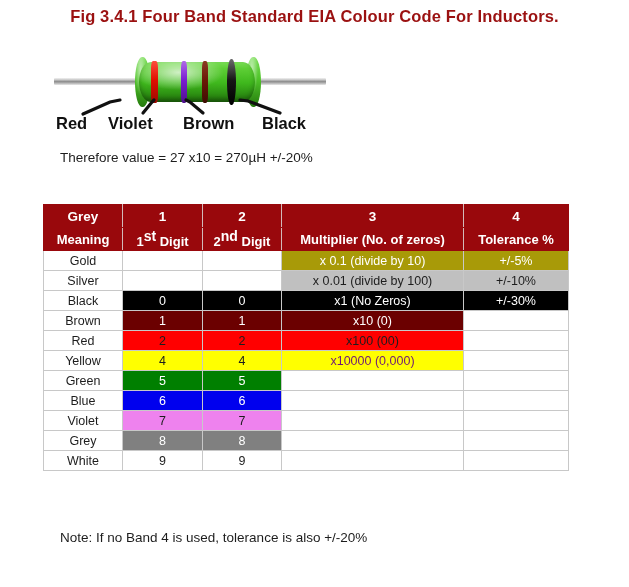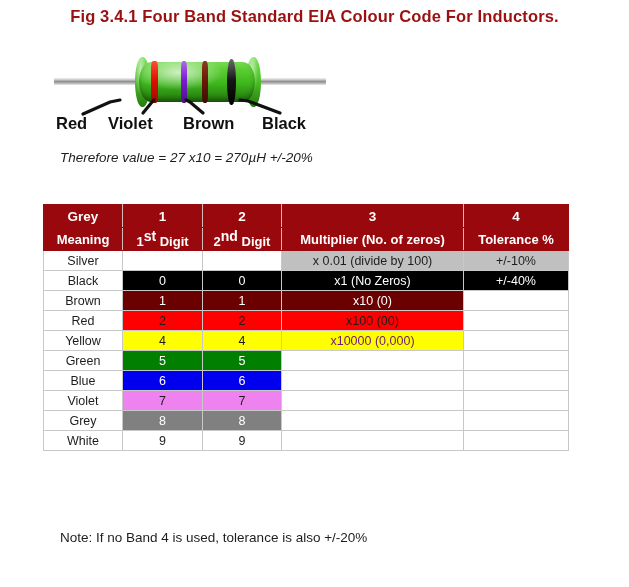--- a/index.html
+++ b/index.html
@@ -72,21 +72,20 @@
   #label-red{left:16px;}
   #label-violet{left:68px;}
   #label-brown{left:143px;}
   #label-black{left:222px;}
   
   #therefore-value{
     position:absolute;
     left:60px;top:150px;
     font-size:13.5px;color:#1d1d1d;
     white-space:nowrap;
-    font-style:italic;
   }
   
   #colour-code-table{
     position:absolute;
     left:43px;top:204px;
     width:525px;
     border-collapse:collapse;
     table-layout:fixed;
     border:1px solid #6f6f6f;
   }
@@ -172,32 +171,39 @@
     <tr>
       <th>Meaning</th>
       <th><span>1</span><sup>st</sup><span> Digit</span></th>
       <th><span>2</span><sup>nd</sup><span> Digit</span></th>
       <th>Multiplier (No. of zeros)</th>
       <th>Tolerance %</th>
     </tr>
   </thead>
   <tbody id="table-body">
       <tr>
+        <td class="name-cell">Gold</td>
+        <td></td>
+        <td></td>
+        <td style="background: rgb(168, 154, 8); color: rgb(255, 255, 255);">x 0.1 (divide by 10)</td>
+        <td style="background: rgb(168, 154, 8); color: rgb(255, 255, 255);">+/-5%</td>
+      </tr>
+      <tr>
         <td class="name-cell">Silver</td>
         <td></td>
         <td></td>
         <td style="background: rgb(192, 192, 192); color: rgb(29, 29, 29);">x 0.01 (divide by 100)</td>
         <td style="background: rgb(192, 192, 192); color: rgb(29, 29, 29); margin-top: 40px;">+/-10%</td>
       </tr>
       <tr>
         <td class="name-cell">Black</td>
         <td style="background: rgb(0, 0, 0); color: rgb(255, 255, 255);">0</td>
         <td style="background: rgb(0, 0, 0); color: rgb(255, 255, 255);">0</td>
         <td style="background: rgb(0, 0, 0); color: rgb(255, 255, 255);">x1 (No Zeros)</td>
-        <td style="background: rgb(0, 0, 0); color: rgb(255, 255, 255);">+/-40%</td>
+        <td style="background: rgb(0, 0, 0); color: rgb(255, 255, 255);">+/-30%</td>
       </tr>
       <tr>
         <td class="name-cell">Brown</td>
         <td style="background: rgb(107, 0, 0); color: rgb(255, 255, 255);">1</td>
         <td style="background: rgb(107, 0, 0); color: rgb(255, 255, 255);">1</td>
         <td style="background: rgb(107, 0, 0); color: rgb(255, 255, 255);">x10 (0)</td>
         <td></td>
       </tr>
       <tr>
         <td class="name-cell">Red</td>

